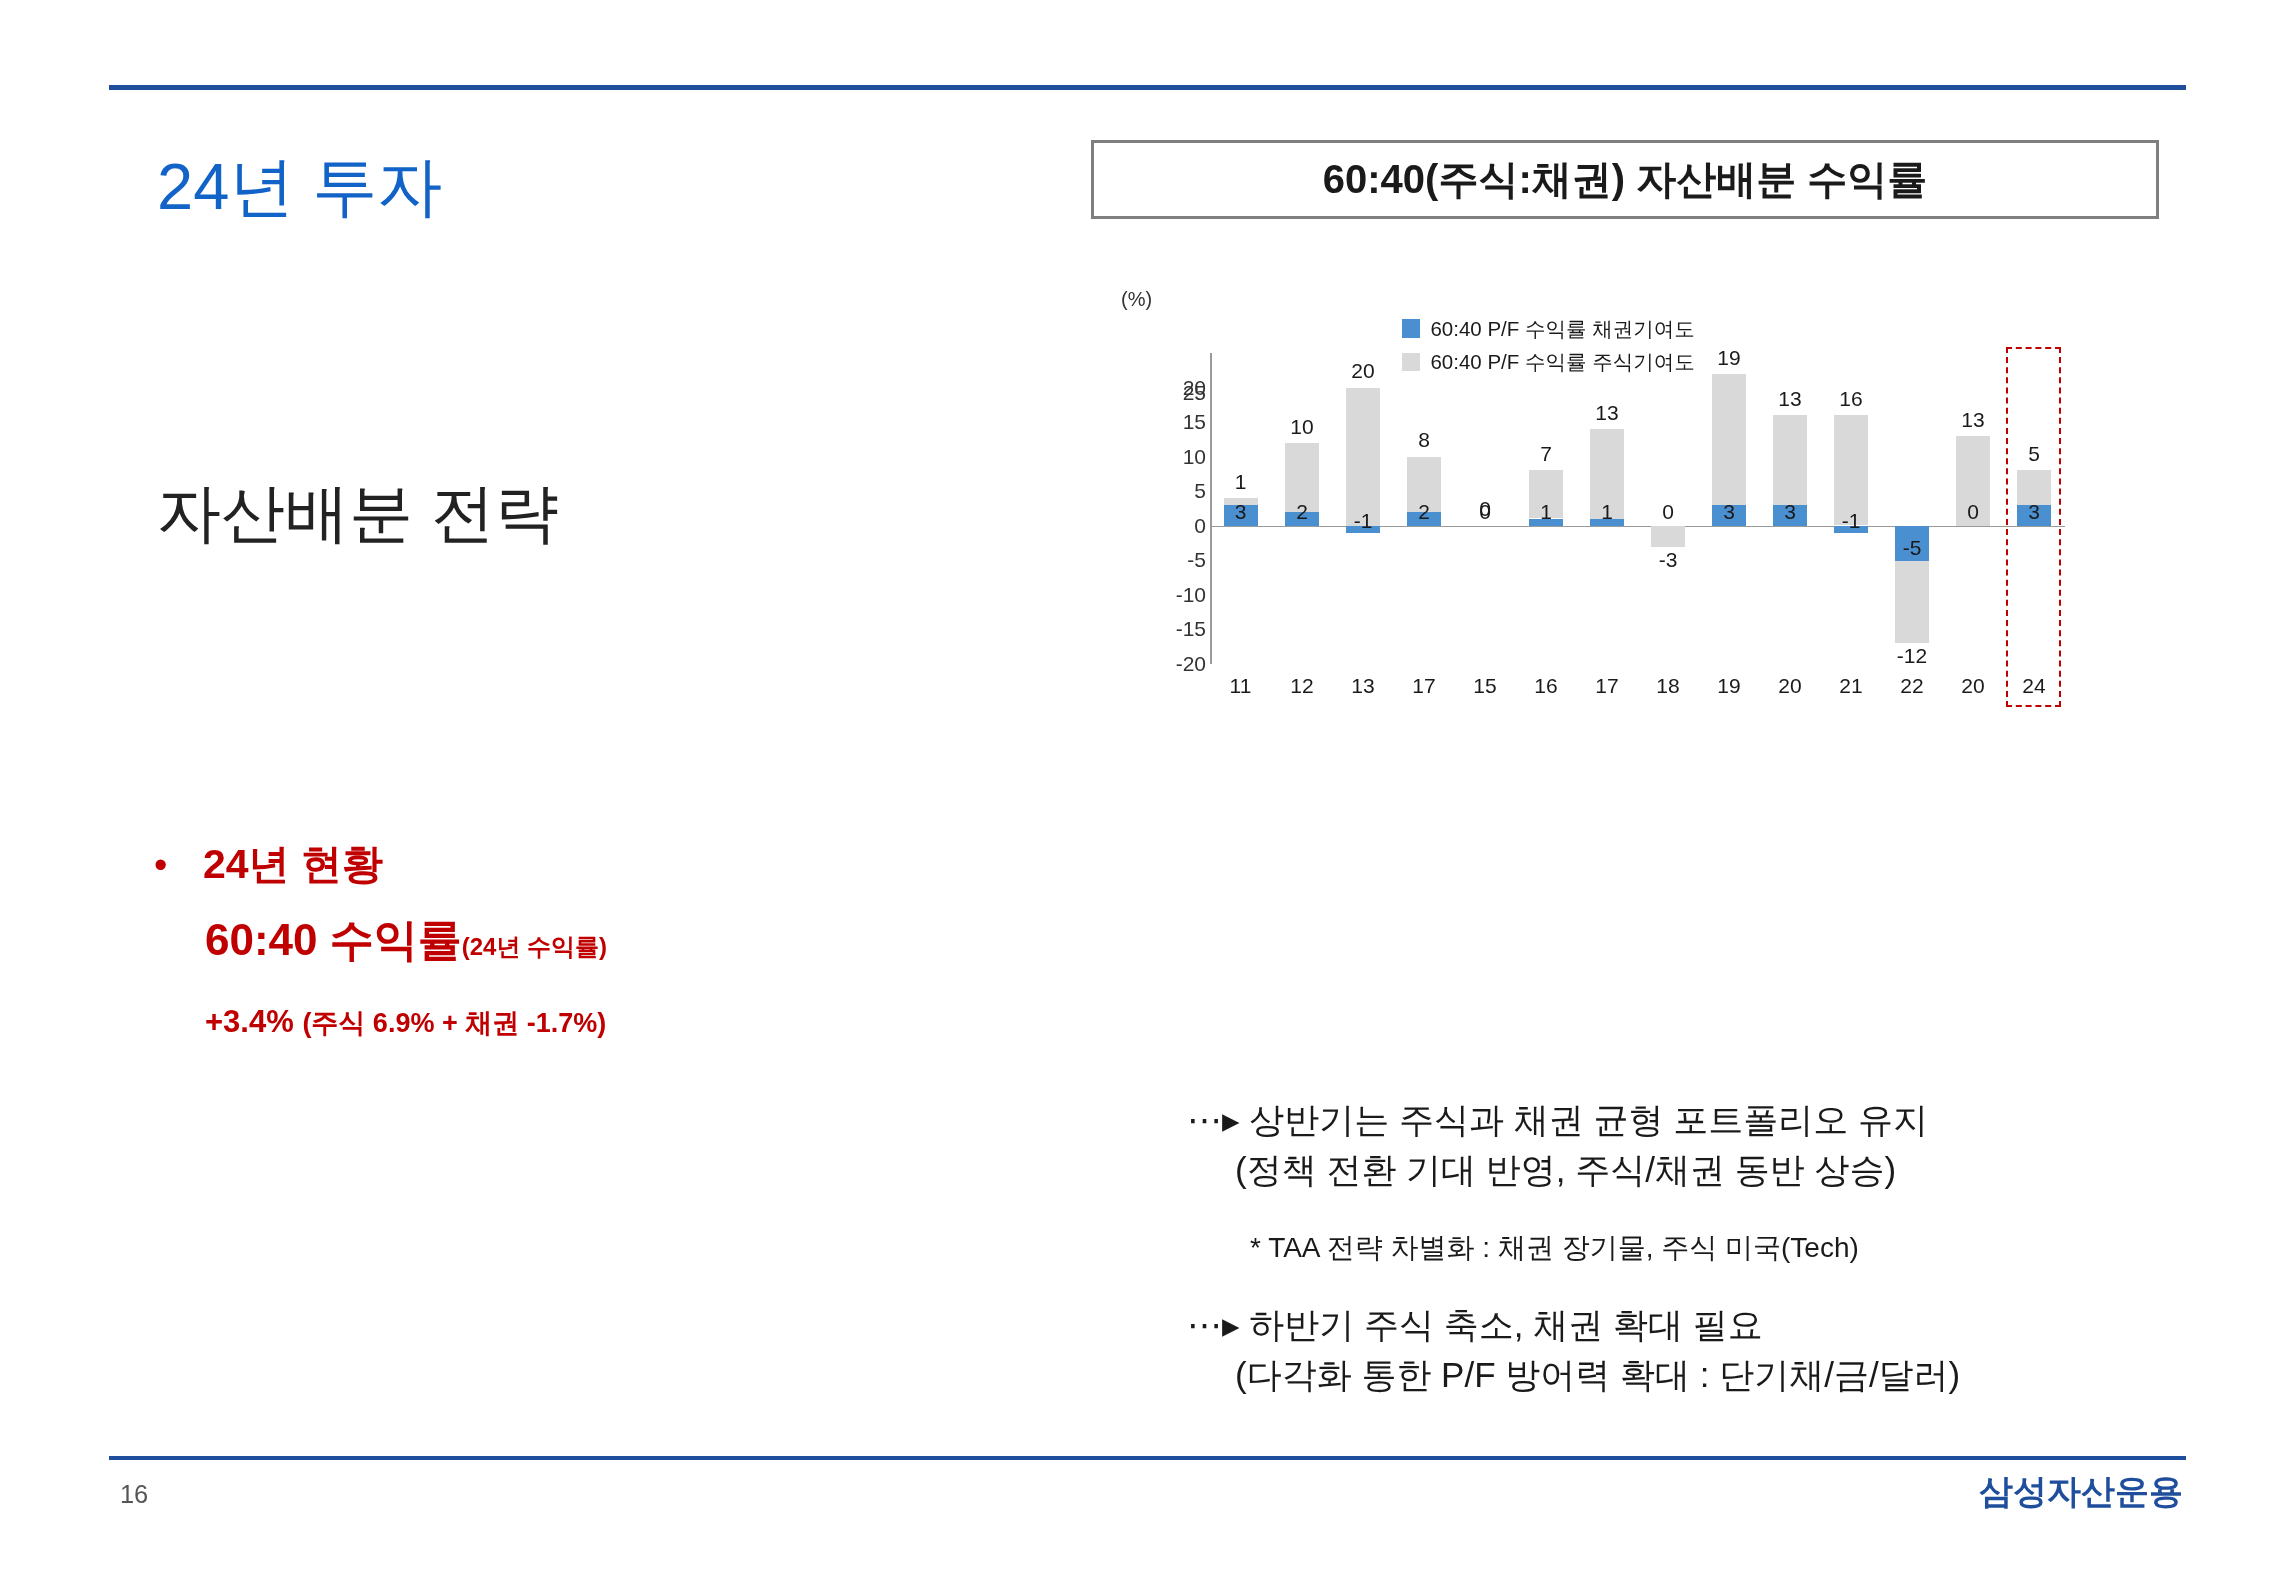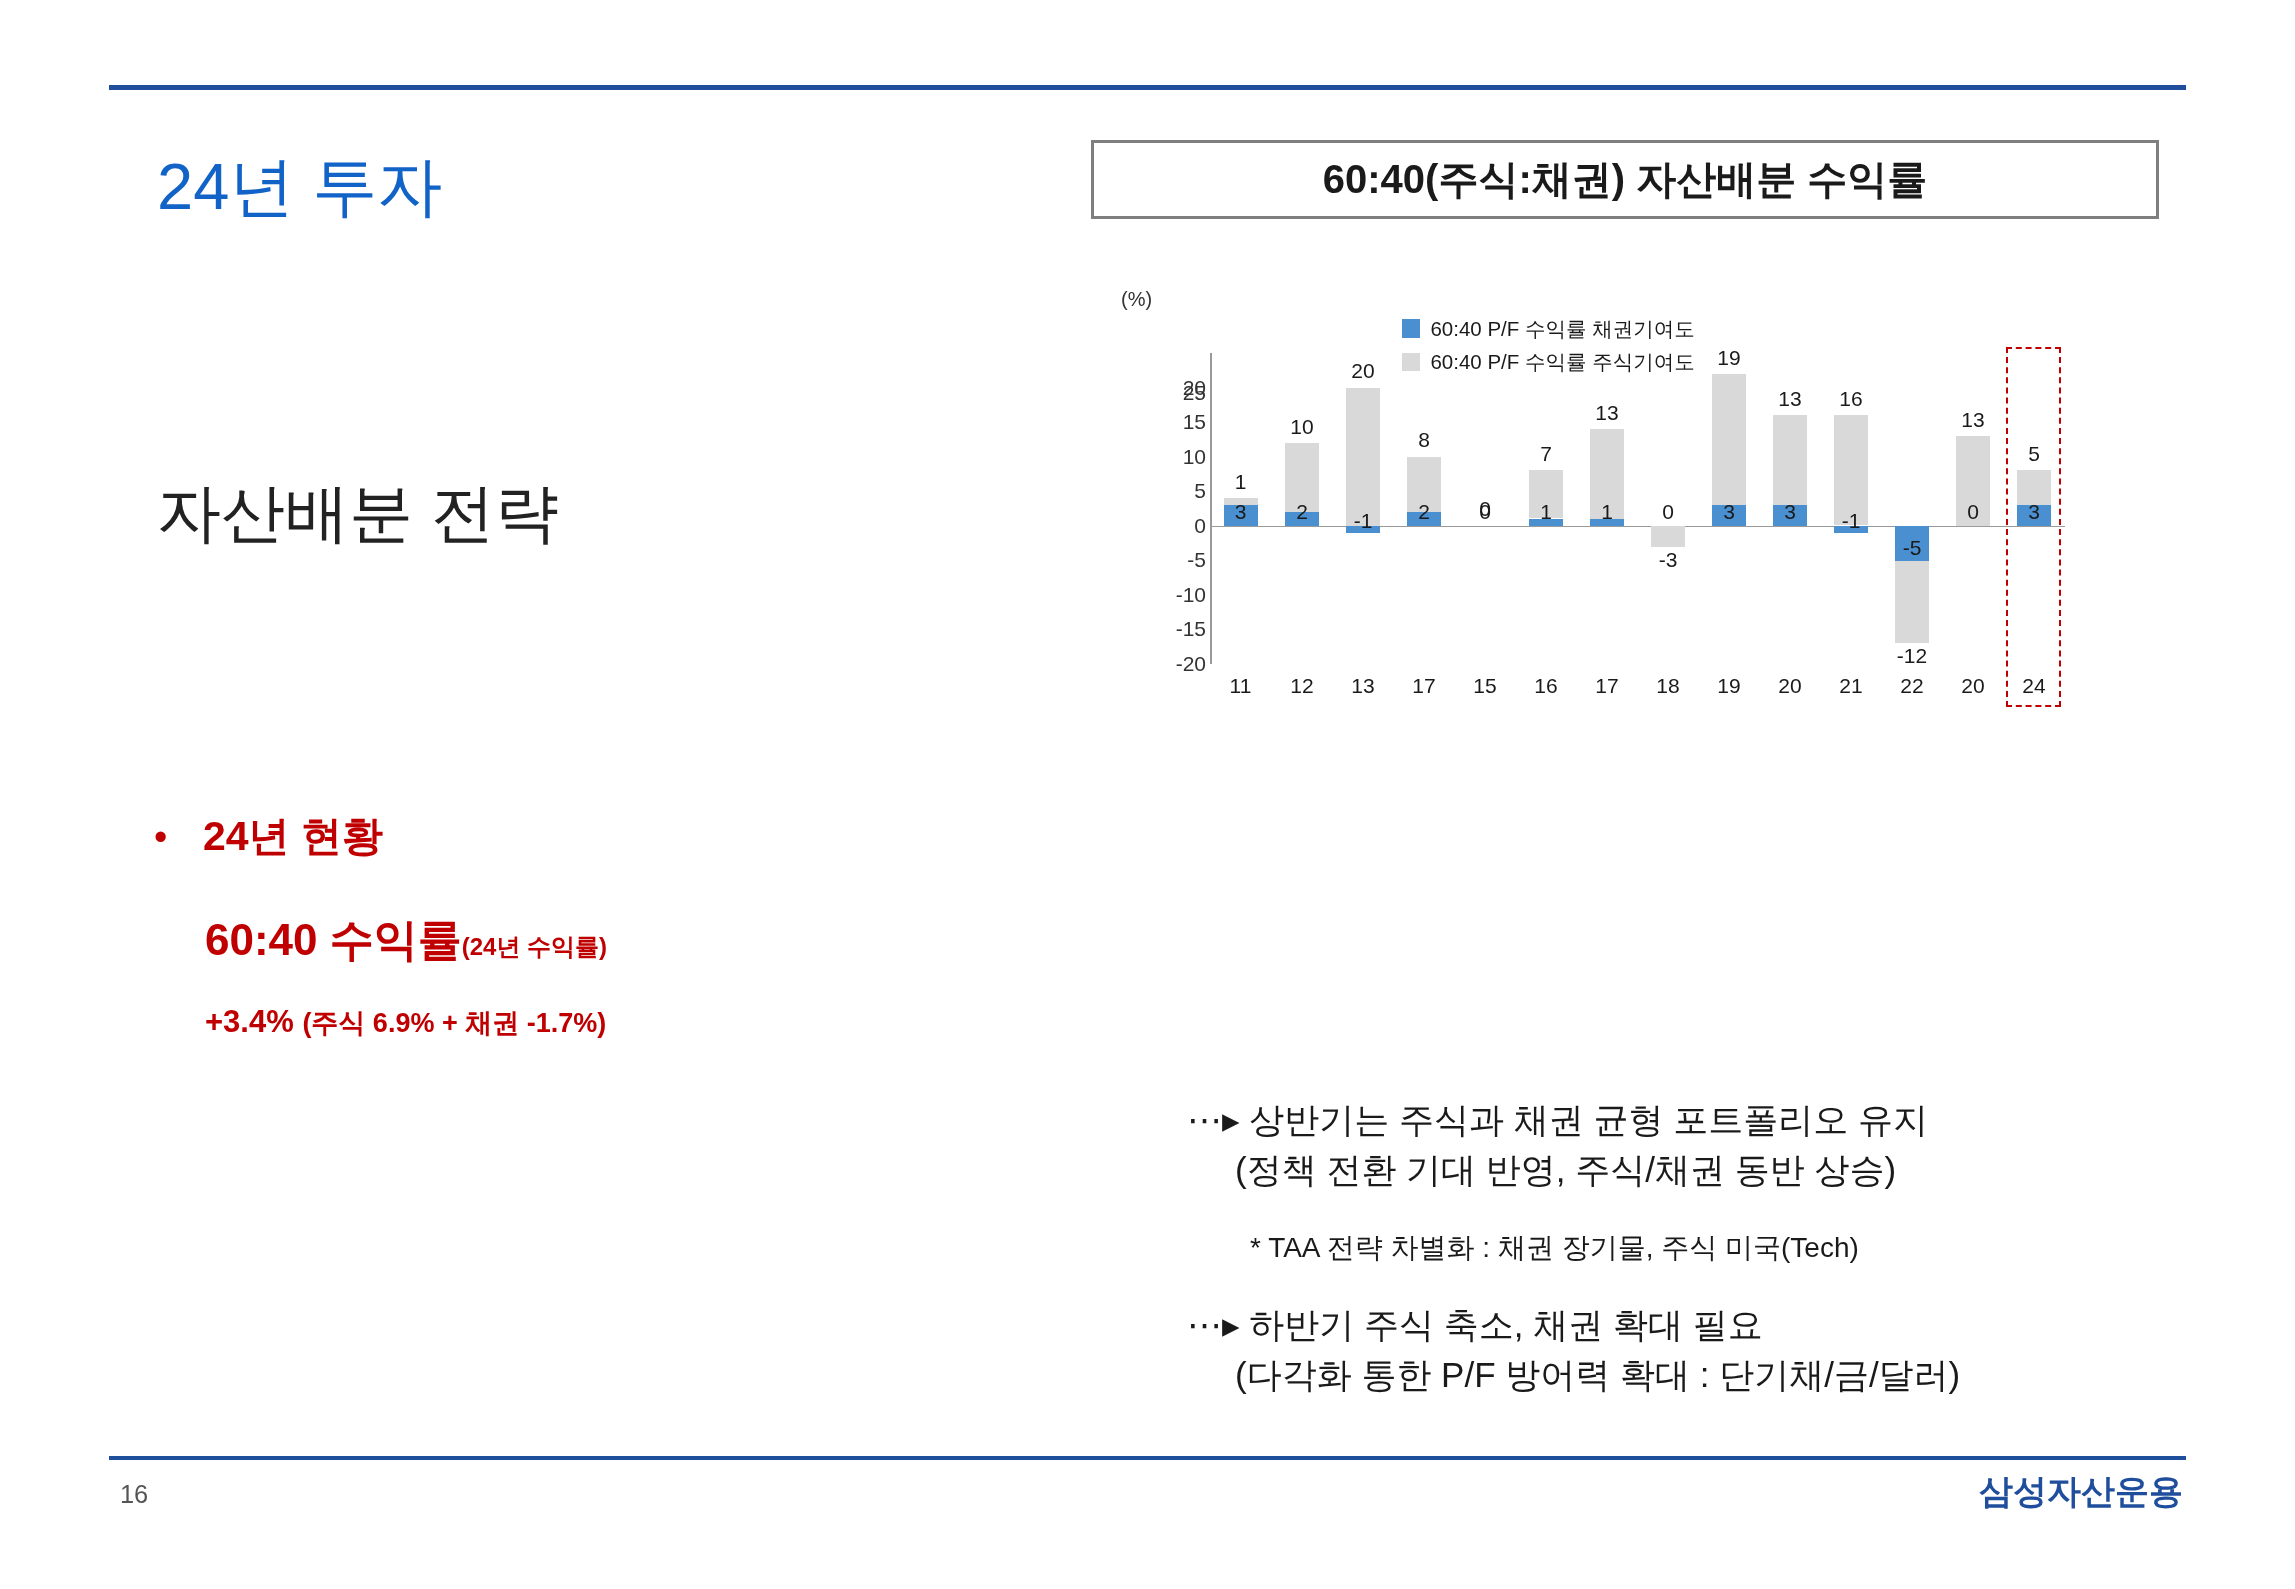--- a/index.html
+++ b/index.html
@@ -29,21 +29,21 @@
   .title-sub {
     position: absolute; left: 157px; top: 475px; width: 833px;
     color: #222222; font-size: 64px; font-weight: 400; line-height: 1.2;
   }
 
   .bullet-row {
     position: absolute; left: 154px; top: 809px; width: 883px;
     display: flex; align-items: baseline;
   }
   .bullet-dot { color: #c00000; font-size: 38px; line-height: 1; width: 49px; }
-  .bullet-label { color: #c00000; font-size: 41px; font-weight: bold; }
+  .bullet-label { color: #c00000; font-size: 41px; font-weight: bold; margin-top: 28px; }
 
   .rate-line {
     position: absolute; left: 205px; top: 911px; width: 883px;
     color: #c00000; font-weight: bold; white-space: nowrap;
   }
   .rate-big { font-size: 44px; }
   .rate-small { font-size: 24px; }
 
   .rate-detail {
     position: absolute; left: 205px; top: 1004px; width: 883px;

